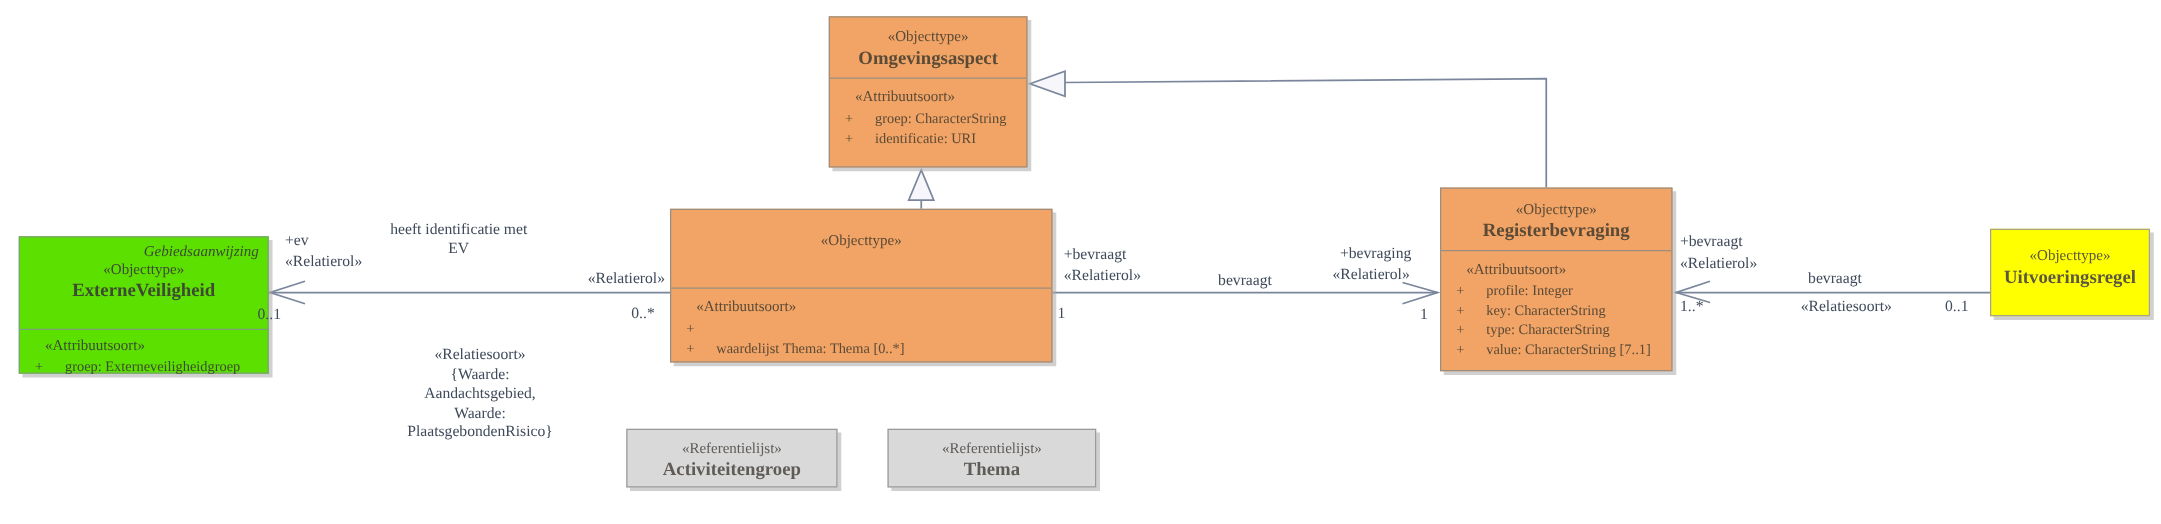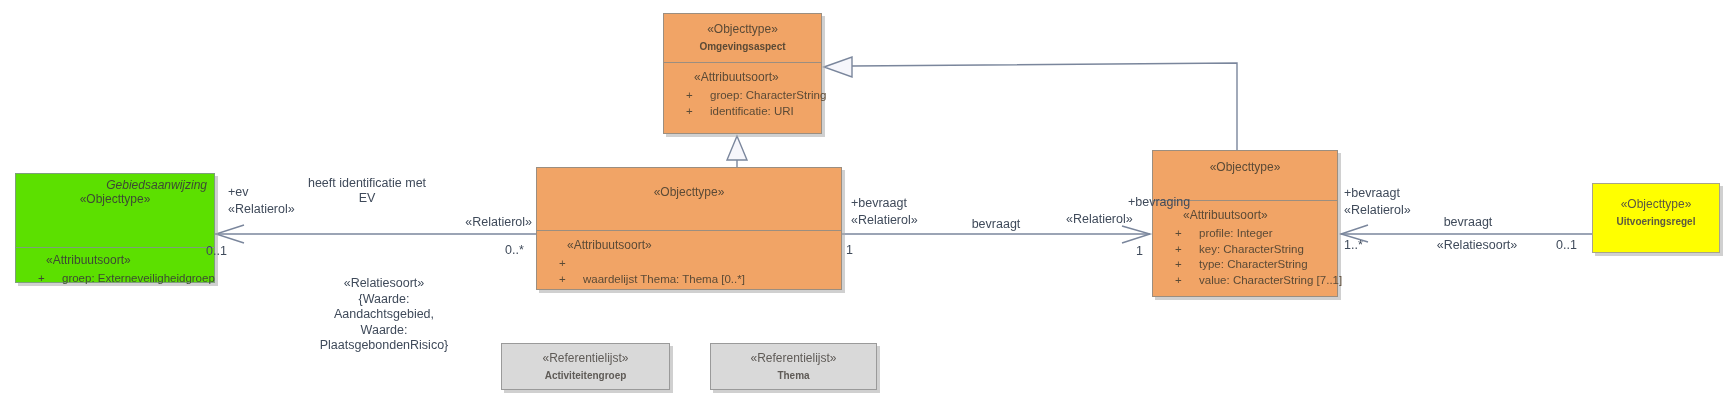--- a/index.html
+++ b/index.html
@@ -1,41 +1,41 @@
 <!DOCTYPE html>
 <html style="--orange: #f1a466; --green: #5ce000; --yellow: #ffff00; --gray: #d9d9d9; --edge: #7a869c; --box-border: #9b8e80; --label-text: #3f4a5a; --orange-text: #5b4a36; --green-text: #3d4a33; --gray-text: #5f5b57;"><head>
 <meta charset="utf-8">
 <style>
   html,body{margin:0;padding:0;background:#ffffff;}
   #canvas{
     position:relative;width:1729px;height:393px;background:#fff;overflow:hidden;
-    font-family:Liberation Sans, sans-serif;
+    font-family:Liberation Serif, serif;
   }
   svg#edges{position:absolute;left:0;top:0;width:1729px;height:419px;}
   .edge{stroke:var(--edge);stroke-width:1.4;fill:none;}
   .arrowhead{stroke:var(--edge);stroke-width:1.4;fill:none;}
   .gen-triangle{stroke:var(--edge);stroke-width:1.4;fill:#f6f6fb;}
 
   .cls{
     position:absolute;border:1px solid var(--box-border);
     box-shadow:3px 3px 0 rgba(170,170,170,.55);
     box-sizing:border-box;
   }
   .cls.orange{background:var(--orange);color:var(--orange-text);}
-  .cls.green{background:var(--green);color:var(--green-text);border-color:#7da07a;}
+  .cls.green{background:var(--green);color:var(--green-text);border-color:#7da07a;margin-top:16px;}
   .cls.yellow{background:var(--yellow);color:#5c5840;border-color:#a8a489;}
   .cls.gray{background:var(--gray);color:var(--gray-text);border-color:#9a9a9a;}
 
   .hdr{text-align:center;}
   .stereo{font-size:12px;line-height:15px;}
-  .cname{font-size:10px;font-weight:bold;line-height:16px;margin-top:2px;}
+  .cname{font-size:15px;font-weight:bold;line-height:16px;margin-top:2px;}
   .supertype{font-size:12px;font-style:italic;text-align:right;padding:4px 7px 0 0;line-height:14px;}
   .divider{border-top:1px solid var(--box-border);}
   .green .divider{border-top-color:#7da07a;}
-  .attrs{padding:7px 4px 0 22px;}
+  .attrs{padding:7px 4px 0 12px;}
   .attr-hdr{font-size:12px;line-height:14px;margin-bottom:4px;}
   .attr-row{display:flex;font-size:11.5px;line-height:15.5px;}
   .attr-row .vis{width:24px;flex:0 0 24px;}
   .attr-row .atxt{white-space:nowrap;}
 
   .lbl{
     position:absolute;font-size:12.5px;line-height:15px;color:var(--label-text);
     white-space:pre-line;
   }
   .lbl.center{text-align:center;}
@@ -81,20 +81,21 @@
         <span class="atxt">identificatie: URI</span>
       </div>
     </div>
   </div>
 
   <div class="cls green" style="left:15px;top:173px;width:200px;height:110px;">
     <div style="height:73px;box-sizing:border-box;">
       <div class="supertype">Gebiedsaanwijzing</div>
       <div class="hdr">
         <div class="stereo">«Objecttype»</div>
+        <div class="cname">ExterneVeiligheid</div>
       </div>
     </div>
     <div class="divider"></div>
     <div class="attrs" style="padding-top:5px;">
       <div class="attr-hdr" style="padding-left:8px;">«Attribuutsoort»</div>
       <div class="attr-row">
         <span class="vis">+</span>
         <span class="atxt">groep: Externeveiligheidgroep</span>
       </div>
     </div>
@@ -113,20 +114,21 @@
       <div class="attr-row">
         <span class="vis">+</span>
         <span class="atxt">waardelijst Thema: Thema [0..*]</span>
       </div>
     </div>
   </div>
 
   <div class="cls orange" style="left:1152px;top:150px;width:186px;height:147px;">
     <div class="hdr" style="height:49px;padding-top:9px;box-sizing:border-box;">
       <div class="stereo">«Objecttype»</div>
+      <div class="cname">Registerbevraging</div>
     </div>
     <div class="divider"></div>
     <div class="attrs">
       <div class="attr-hdr" style="padding-left:8px;">«Attribuutsoort»</div>
       <div class="attr-row">
         <span class="vis">+</span>
         <span class="atxt">profile: Integer</span>
       </div>
       <div class="attr-row">
         <span class="vis">+</span>
@@ -174,21 +176,21 @@
   <div class="lbl center" style="left:289px;top:276px;width:190px;line-height:15.5px;">«Relatiesoort»
 {Waarde:
 Aandachtsgebied,
 Waarde:
 PlaatsgebondenRisico}</div>
 
   <div class="lbl" style="left:851px;top:196px;">+bevraagt</div>
   <div class="lbl" style="left:851px;top:213px;">«Relatierol»</div>
   <div class="lbl" style="left:846px;top:243px;">1</div>
   <div class="lbl center" style="left:940px;top:217px;width:112px;">bevraagt</div>
-  <div class="lbl" style="left:1128px;top:195px;">+bevraging</div>
+  <div class="lbl" style="left:1072px;top:195px;">+bevraging</div>
   <div class="lbl" style="left:1066px;top:212px;">«Relatierol»</div>
   <div class="lbl" style="left:1136px;top:244px;">1</div>
 
   <div class="lbl" style="left:1344px;top:186px;">+bevraagt</div>
   <div class="lbl" style="left:1344px;top:203px;">«Relatierol»</div>
   <div class="lbl" style="left:1344px;top:238px;">1..*</div>
   <div class="lbl center" style="left:1412px;top:215px;width:112px;">bevraagt</div>
   <div class="lbl center" style="left:1412px;top:238px;width:130px;">«Relatiesoort»</div>
   <div class="lbl" style="left:1556px;top:238px;">0..1</div>
 

